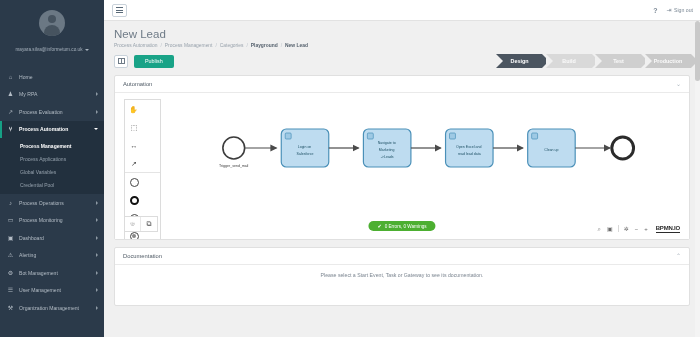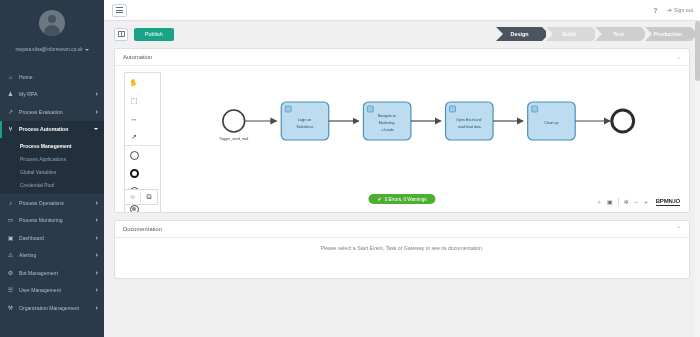--- a/index.html
+++ b/index.html
@@ -315,20 +315,34 @@
       </div>
       <div class="topbar-right">
         <span class="help-icon">?</span>
         <span class="signout">
           <span class="signout-ico">⇥</span>
           <span>Sign out</span>
         </span>
       </div>
     </div>
 
+    <div class="pagehead">
+      <h1 class="page-title">New Lead</h1>
+      <div class="breadcrumb">
+        <span class="crumb">Process Automation</span>
+        <span class="sep">/</span>
+        <span class="crumb">Process Management</span>
+        <span class="sep">/</span>
+        <span class="crumb">Categories</span>
+        <span class="sep">/</span>
+        <span class="crumb bold">Playground</span>
+        <span class="sep">/</span>
+        <span class="crumb bold">New Lead</span>
+      </div>
+    </div>
 
     <div class="toolbar-row">
       <div class="toolbar-left">
         <div class="tb-btn">
           <span class="glyph"></span>
         </div>
         <button class="publish-btn">Publish</button>
       </div>
       <div class="stages">
         <div class="stage active"><span>Design</span></div>

